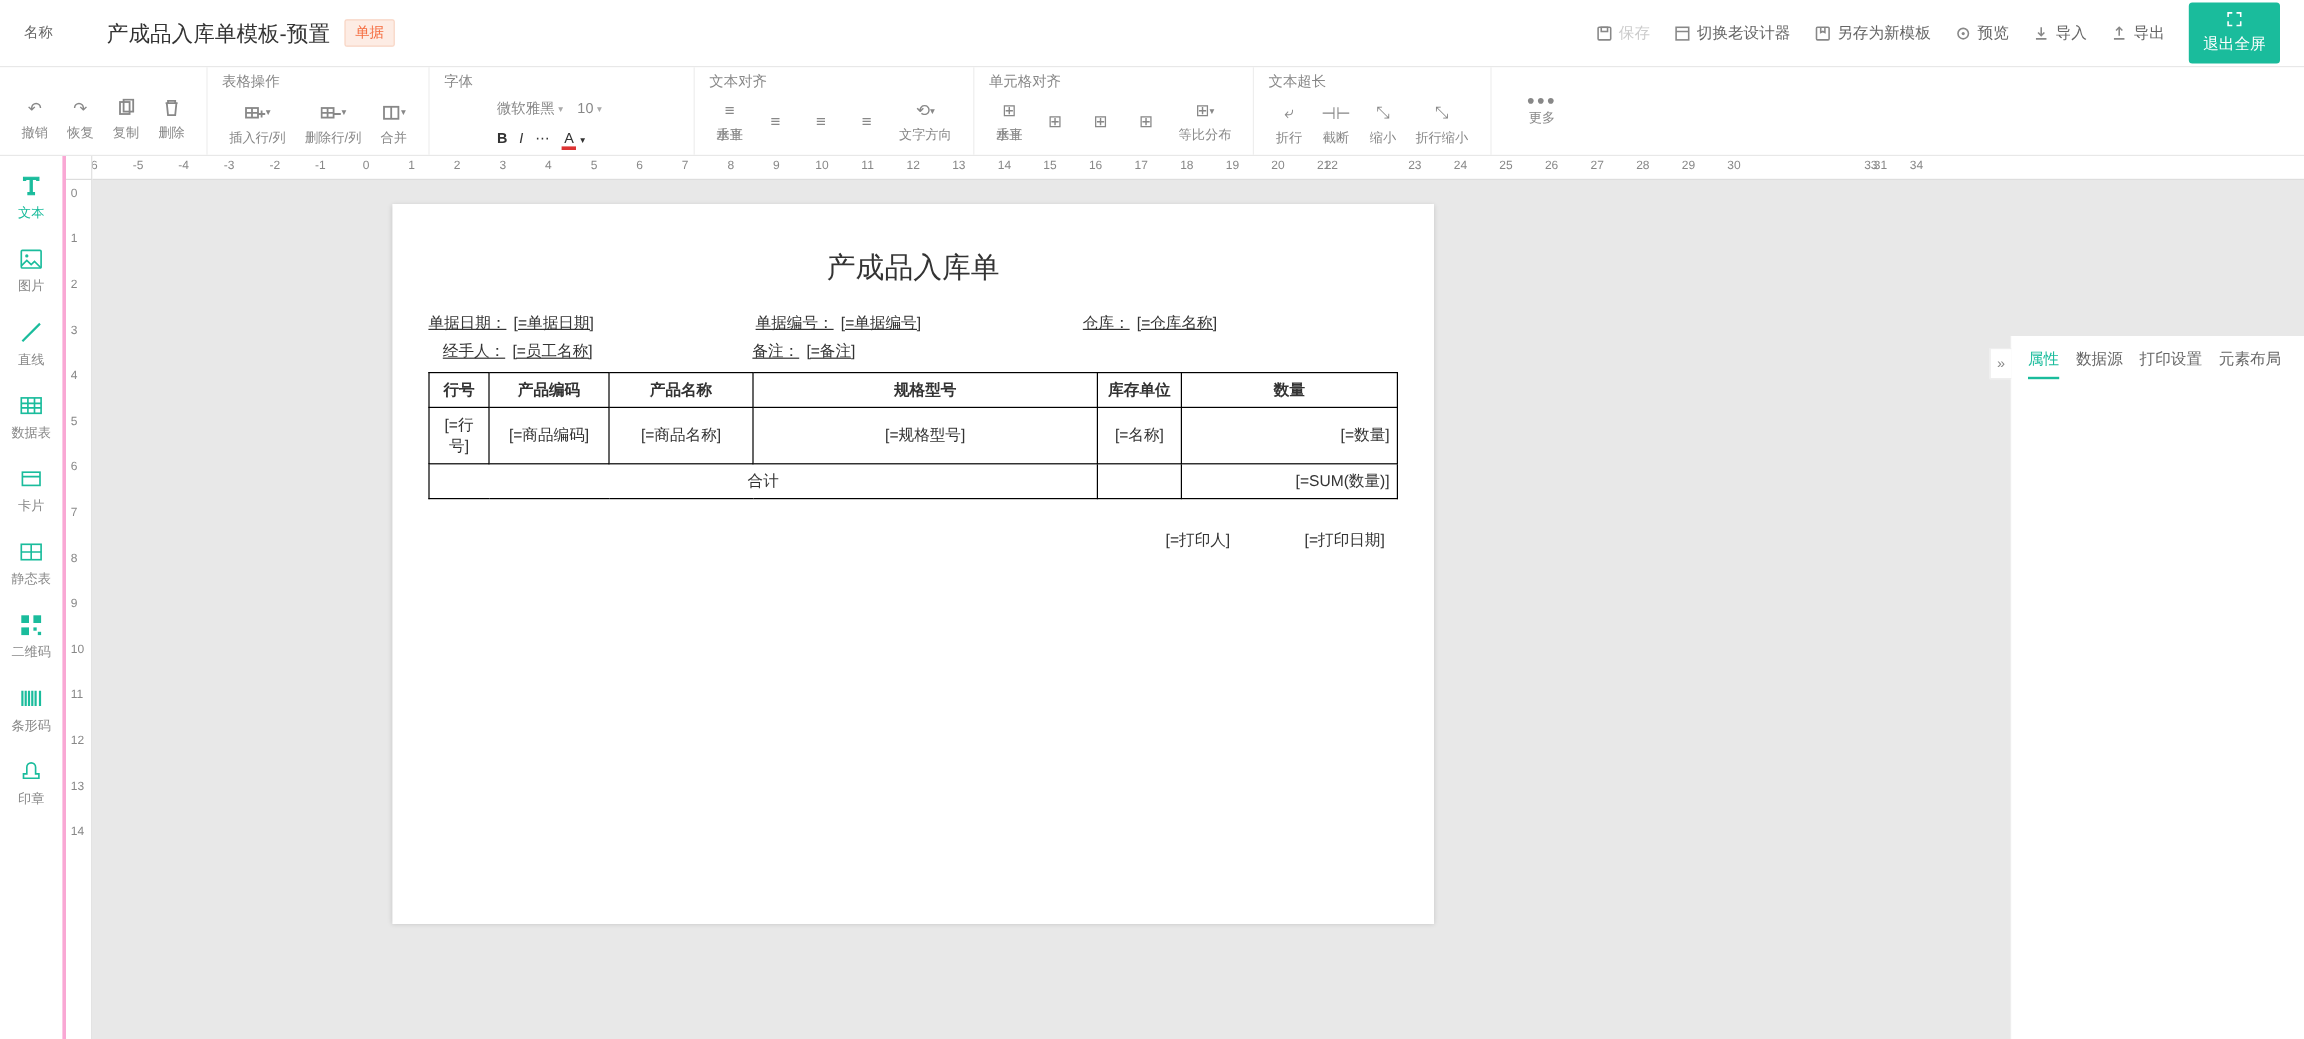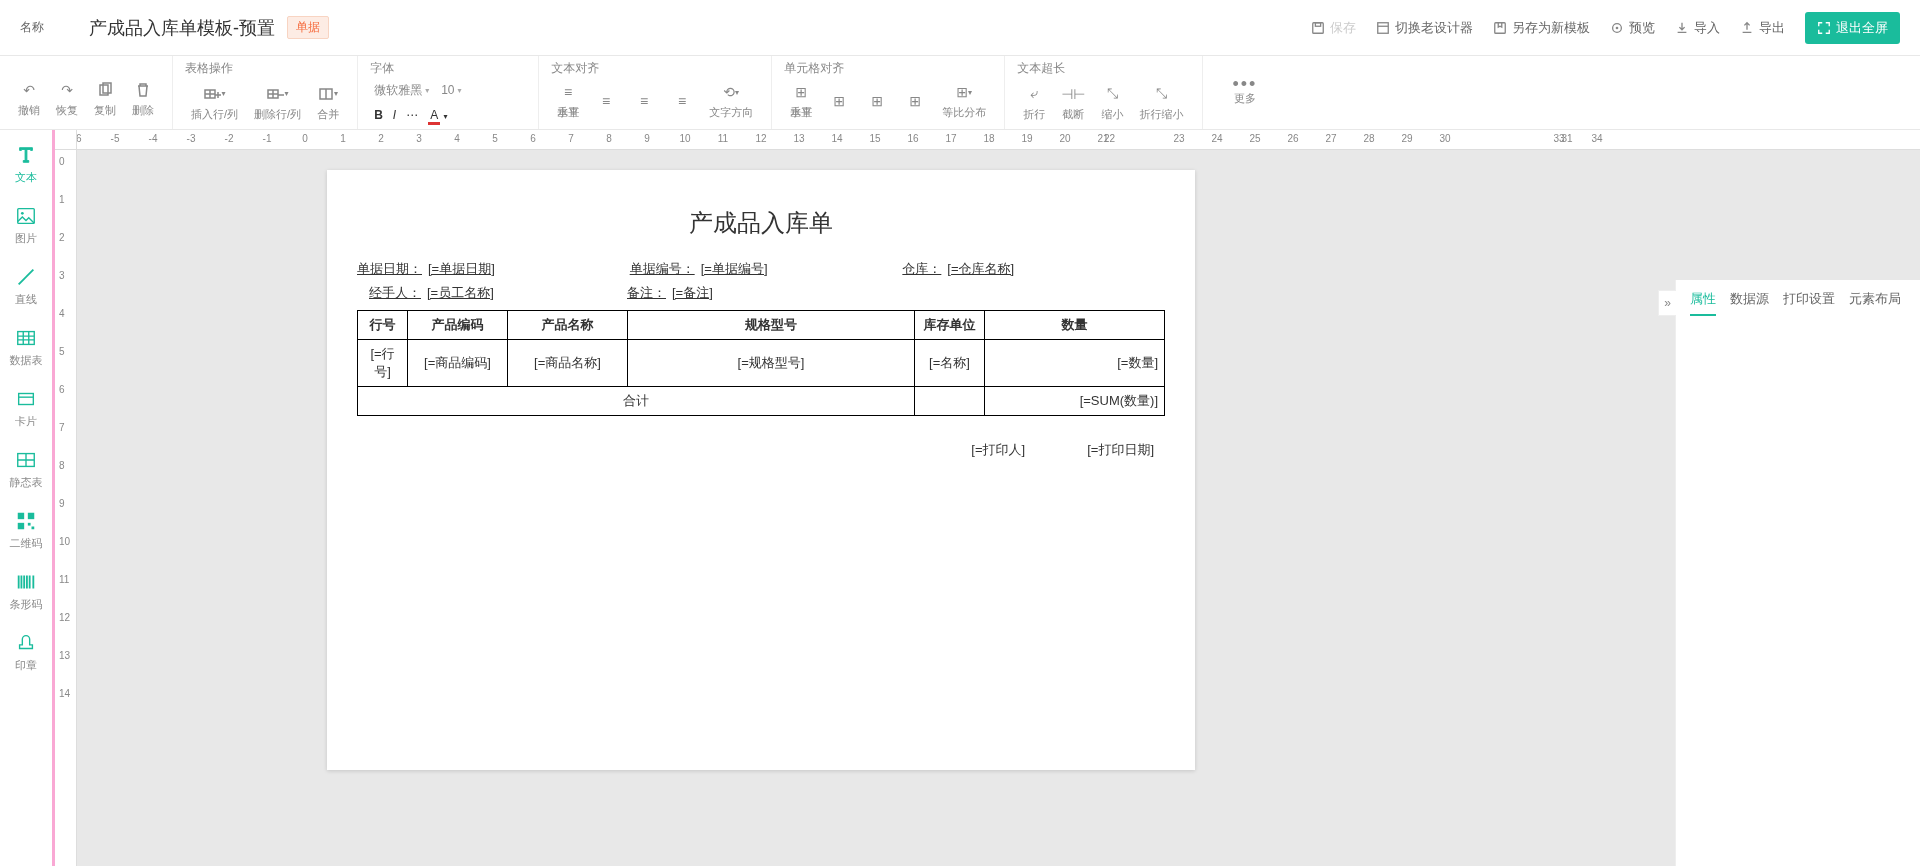--- a/index.html
+++ b/index.html
@@ -7,21 +7,21 @@
 
 
 .header { height: 56px; display: flex; align-items: center; padding: 0 20px; border-bottom: 1px solid #e8e8e8; }
 .header-left { display: flex; align-items: center; gap: 12px; }
 .header-label { color: #666; }
 .header-title { font-size: 18px; color: #333; margin-left: 33px; }
 .header-badge { background: #fdece4; color: #f56c3f; padding: 2px 8px; border-radius: 2px; font-size: 12px; border:1px solid #f8d4c2;}
 .header-right { margin-left: auto; display: flex; align-items: center; gap: 20px; }
 .hbtn { display: flex; align-items: center; gap: 5px; color: #666; cursor: pointer; font-size:13px;}
 .hbtn.disabled { color: #ccc; cursor: not-allowed; }
-.hbtn-primary { background: #1abc9c; color: #fff; padding: 7px 12px; border-radius: 3px; }
+.hbtn-primary { background: #1abc9c; color: #fff; padding: 7px 12px; border-radius: 3px; flex-direction: column; }
 .hbtn svg { width: 14px; height: 14px; }
 
 
 .ribbon { height: 74px; display: flex; border-bottom: 1px solid #e8e8e8; font-size:12px;}
 .rgroup { border-right: 1px solid #eee; padding: 0 10px 4px 10px; display:flex; flex-direction:column;}
 .rgroup-title { color: #888; font-size: 12px; padding:4px 2px 2px 2px;}
 .rgroup-row { display: flex; align-items: center; gap: 0; flex:1;}
 .rbtn { display: flex; flex-direction: column; align-items: center; justify-content: center; padding: 2px 8px; color: #888; cursor: pointer; min-width:38px;}
 .rbtn.wide { min-width: 50px;}
 .rbtn-ico { height: 22px; display:flex; align-items:center; justify-content:center; font-size:14px; color:#888;}
@@ -193,21 +193,21 @@
             </svg> 
             <span style="font-size:8px;">▾</span>
           </div>
           <div class="rbtn-lbl">合并</div>
         </div>
     </div>
   </div>
 
   <div class="rgroup">
     <div class="rgroup-title">字体</div>
-    <div class="rgroup-row" style="flex-wrap:wrap; width:160px;">
+    <div class="rgroup-row" style="flex-wrap:wrap; width:160px;margin-left:40px;">
       <div class="rsel">
           <span>微软雅黑</span>
           <span class="caret">▾</span>
         </div>
       <div class="rsel">
           <span>10</span>
           <span class="caret">▾</span>
         </div>
       <div style="width:100%; display:flex; gap:10px; padding:4px 6px 0 6px;">
         <span style="font-weight:bold;cursor:pointer;">B</span>

